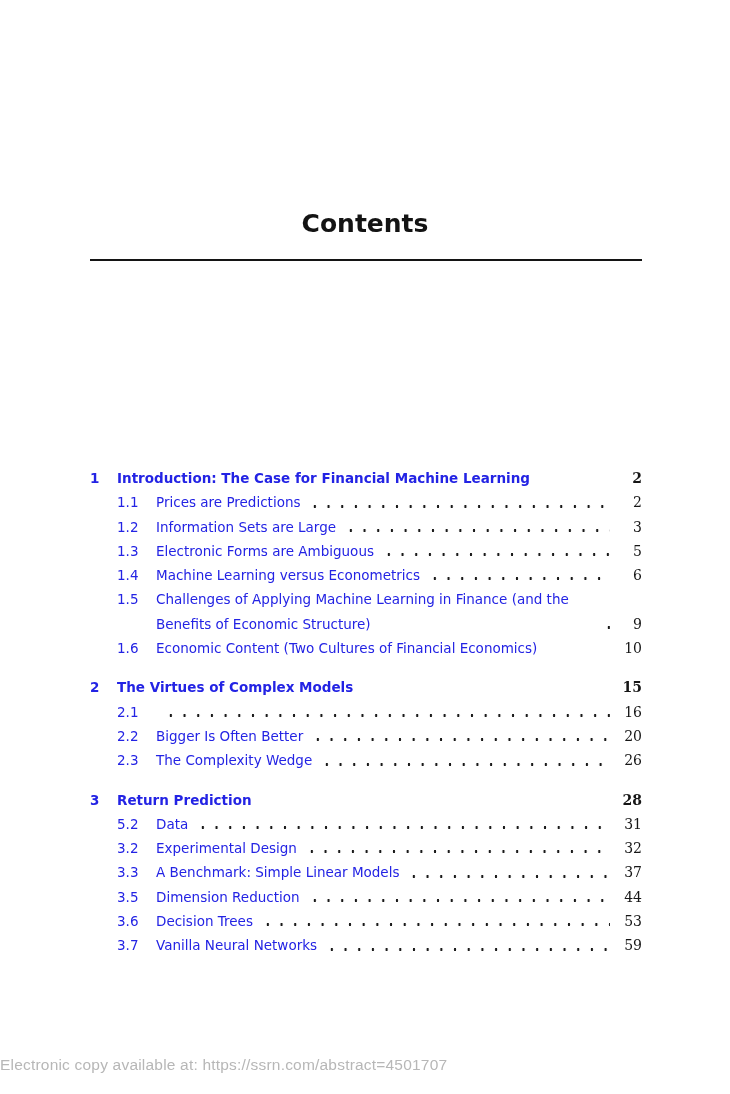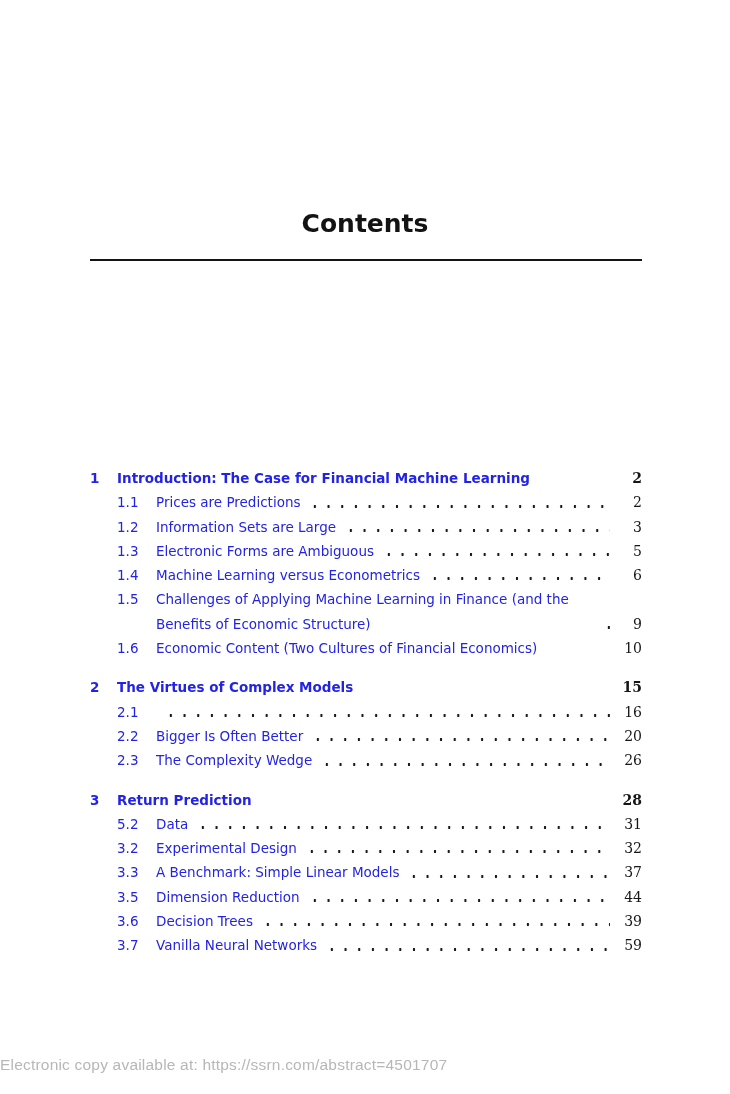--- a/index.html
+++ b/index.html
@@ -152,21 +152,21 @@
         <div class="toc-row sub-row">
           <span class="num sub-num">3.5</span>
           <span class="title sub-title">Dimension Reduction</span>
           <span class="leader dotted"></span>
           <span class="pg sub-pg">44</span>
         </div>
         <div class="toc-row sub-row">
           <span class="num sub-num">3.6</span>
           <span class="title sub-title">Decision Trees</span>
           <span class="leader dotted"></span>
-          <span class="pg sub-pg">39</span>
+          <span class="pg sub-pg">53</span>
         </div>
         <div class="toc-row sub-row">
           <span class="num sub-num">3.7</span>
           <span class="title sub-title">Vanilla Neural Networks</span>
           <span class="leader dotted"></span>
           <span class="pg sub-pg">59</span>
         </div>
       </div>
     </nav>
   <div class="footer">

